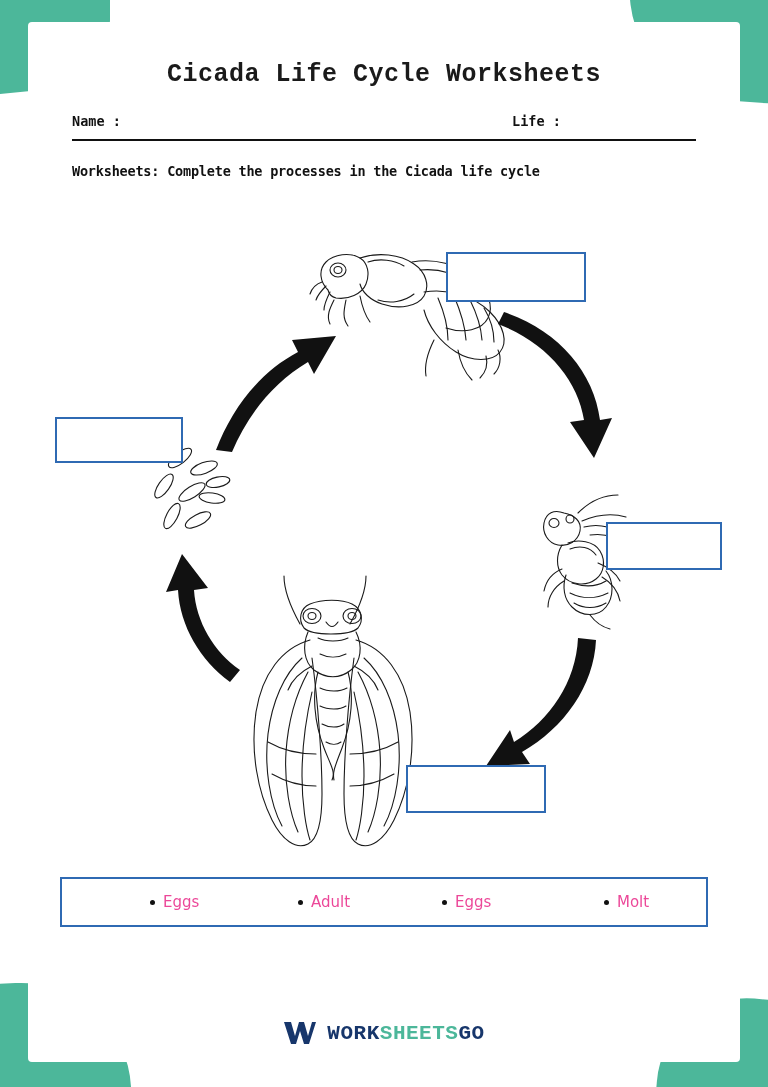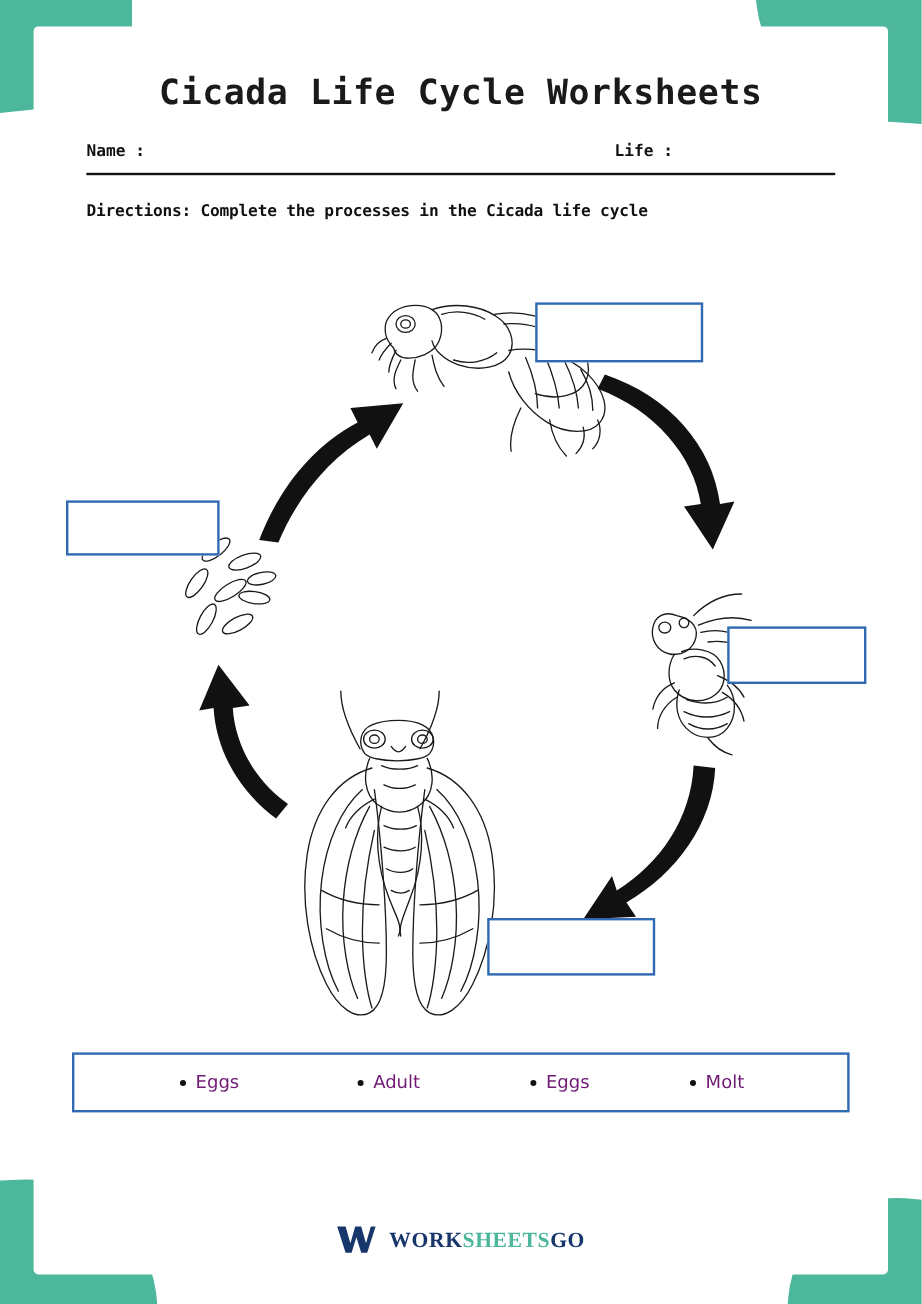--- a/index.html
+++ b/index.html
@@ -58,25 +58,26 @@
     width: 712px;
     height: 1040px;
     background: #ffffff;
     border-radius: 4px;
     z-index: 1;
   }
 
   
   .title {
     text-align: center;
-    font-size: 29px;
+    font-size: 25px;
     font-weight: bold;
     letter-spacing: 0.5px;
     color: #1a1a1a;
     margin-top: 38px;
+    font-family: Liberation Mono, monospace;
   }
 
   .namedate {
     position: relative;
     margin: 22px 44px 0 44px;
     height: 28px;
     border-bottom: 2px solid #111;
     font-size: 13.5px;
     font-weight: bold;
     color: #111;
@@ -120,52 +121,52 @@
     width: 648px;
     height: 50px;
     border: 2px solid #2f6ab3;
     box-sizing: border-box;
     display: flex;
     align-items: center;
   }
   .wordbank .word {
     font-family: "DejaVu Sans", sans-serif;
     font-size: 15px;
-    color: #701a75;
+    color: #ec4899;
     display: flex;
     align-items: center;
     gap: 8px;
   }
   .wordbank .word .bullet {
     width: 5px; height: 5px;
     background: #111;
     border-radius: 50%;
     display: inline-block;
   }
   .w1 { position: absolute; left: 88px; }
   .w2 { position: absolute; left: 236px; }
   .w3 { position: absolute; left: 380px; }
-  .w4 { position: absolute; left: 513px; }
+  .w4 { position: absolute; left: 542px; }
 
   
   .footer {
     position: absolute;
     left: 0;
     top: 1020px;
     width: 768px;
     display: flex;
     justify-content: center;
     align-items: center;
     gap: 10px;
     z-index: 2;
   }
   .footer .logo-mark { display: block; }
   .footer .logo-text {
-    font-family: Liberation Serif, serif;
-    font-size: 18px;
+    font-family: Liberation Mono, monospace;
+    font-size: 21px;
     font-weight: bold;
     letter-spacing: 0.5px;
   }
   .logo-text .t1 { color: #17366b; }
   .logo-text .t2 { color: #4cb79a; }
   .logo-text .t3 { color: #17366b; }
 </style>
 </head>
 <body>
 
@@ -177,21 +178,21 @@
 
 <div class="page">
 
   <div class="title">Cicada Life Cycle Worksheets</div>
 
   <div class="namedate">
     <span class="name-label">Name :</span>
     <span class="date-label">Life :</span>
   </div>
 
-  <div class="directions">Directions: Complete the processes in the Cicada life cycle</div>
+  <div class="directions">Worksheets: Complete the processes in the Cicada life cycle</div>
 
   <div class="cycle">
 
     <svg width="712" height="650" viewBox="0 0 712 650">
       <g fill="none" stroke="#1a1a1a" stroke-width="1.1" stroke-linecap="round" stroke-linejoin="round">
 
         <g transform="translate(280,30)">
 
           <path d="M20,48 C12,40 10,28 18,20 C26,12 42,10 52,16 C60,21 62,32 58,42 C54,52 40,58 28,56 C24,55 21,52 20,48 Z"></path>
 

